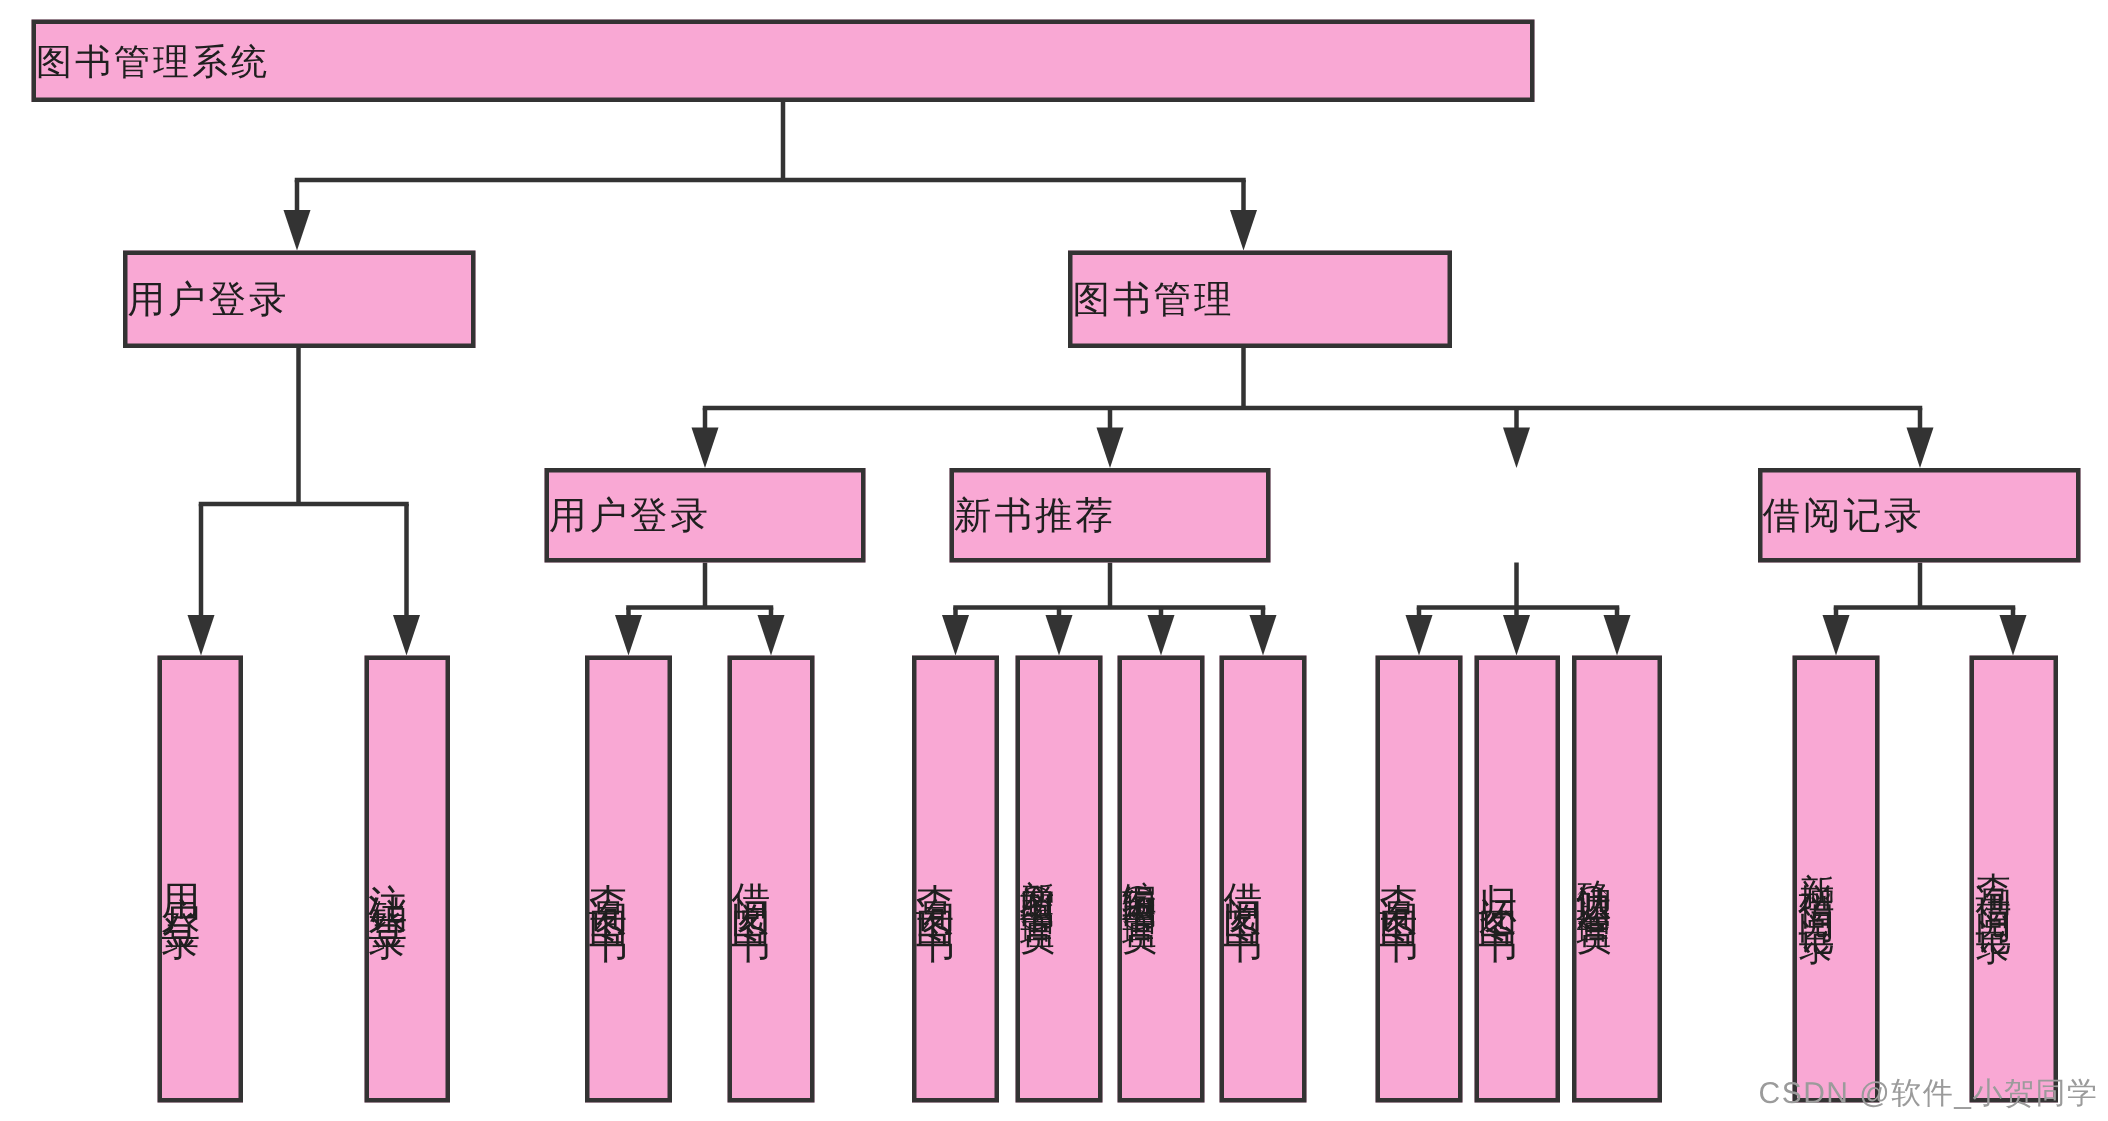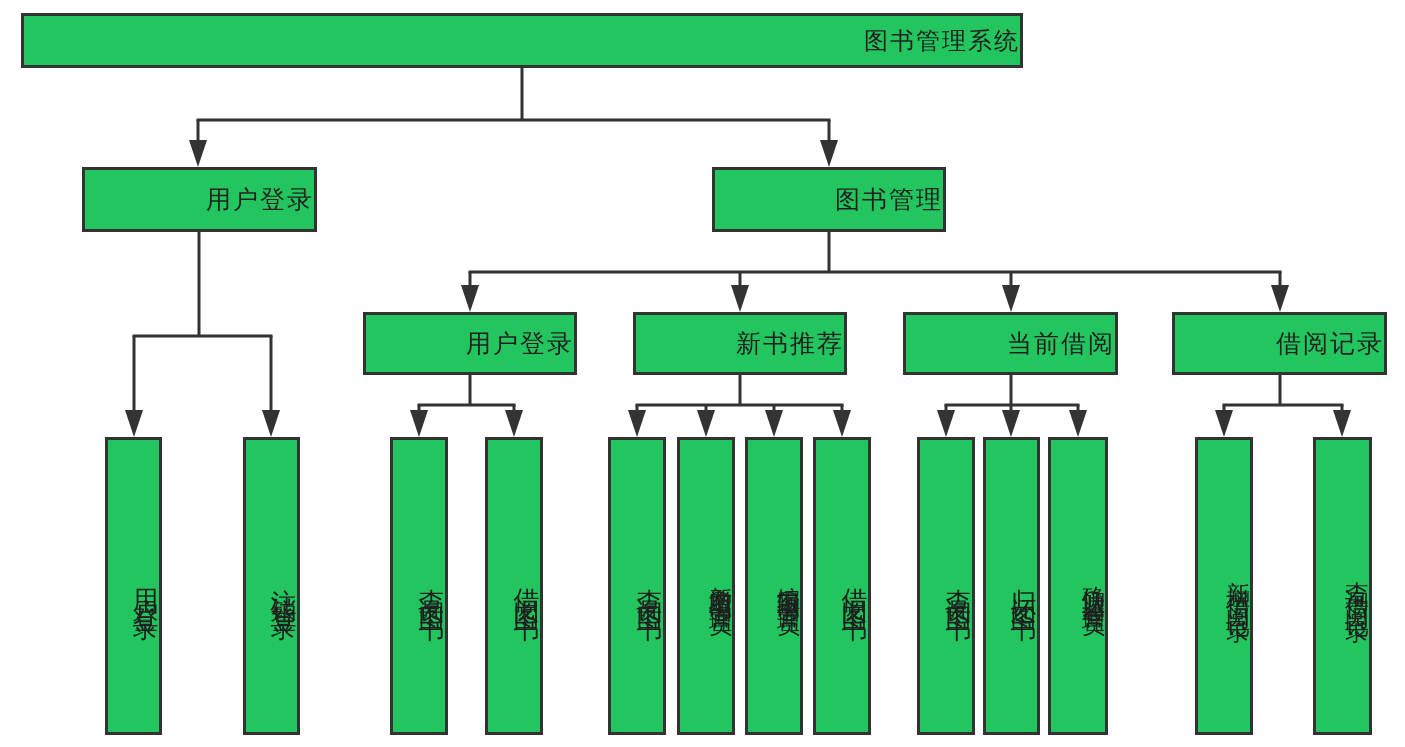--- a/index.html
+++ b/index.html
@@ -17,22 +17,22 @@
     color:var(--text);
     overflow:hidden;
   }
   svg.connectors{position:absolute;left:0;top:0;width:1405px;height:747px;}
   .connectors path{stroke:var(--line);stroke-width:3;fill:none;}
   .connectors polygon{fill:var(--line);stroke:none;}
   .box{
     position:absolute;
     box-sizing:border-box;
     border:3px solid var(--line);
-    background:#22c55e;
-    display:flex;align-items:center;justify-content:flex-end;
+    background:#f9a8d4;
+    display:flex;align-items:center;justify-content:flex-start;
     z-index:2;
   }
   .hbox{font-size:25px;letter-spacing:2px;}
   .hbox.root{font-size:24px;}
   .vbox span{writing-mode:vertical-rl;line-height:1;}
   .v4 span{font-size:26px;letter-spacing:9px;}
   .v6 span{font-size:24px;letter-spacing:8px;}
   .v9 span{font-size:23px;letter-spacing:4px;}
   .watermark{
     position:absolute;right:6px;bottom:5px;
@@ -106,32 +106,29 @@
     <polygon points="1333,410 1351,410 1342,437"></polygon>
   </svg>
 
   <div class="box hbox root" style="left:21px;top:13px;width:1002px;height:55px">
     <span>图书管理系统</span>
   </div>
 
   <div class="box hbox" style="left:82px;top:167px;width:235px;height:65px">
     <span>用户登录</span>
   </div>
-  <div class="box hbox" style="left:712px;top:167px;width:234px;height:65px">
+  <div class="box hbox" style="left:712px;top:167px;width:256px;height:65px">
     <span>图书管理</span>
   </div>
 
   <div class="box hbox" style="left:363px;top:312px;width:214px;height:63px">
     <span>用户登录</span>
   </div>
   <div class="box hbox" style="left:633px;top:312px;width:214px;height:63px">
     <span>新书推荐</span>
-  </div>
-  <div class="box hbox" style="left:903px;top:312px;width:215px;height:63px">
-    <span>当前借阅</span>
   </div>
   <div class="box hbox" style="left:1172px;top:312px;width:215px;height:63px">
     <span>借阅记录</span>
   </div>
 
   <div class="box vbox v4" style="left:105px;top:437px;width:57px;height:298px">
     <span>用户登录</span>
   </div>
   <div class="box vbox v4" style="left:243px;top:437px;width:57px;height:298px">
     <span>注销登录</span>
@@ -167,14 +164,15 @@
     <span>确认归还（管理员）</span>
   </div>
 
   <div class="box vbox v6" style="left:1195px;top:437px;width:58px;height:298px">
     <span>新增借阅记录</span>
   </div>
   <div class="box vbox v6" style="left:1313px;top:437px;width:59px;height:298px">
     <span>查询借阅记录</span>
   </div>
 
+  <div class="watermark">CSDN @软件_小贺同学</div>
 
 </div>
 
 </body></html>

